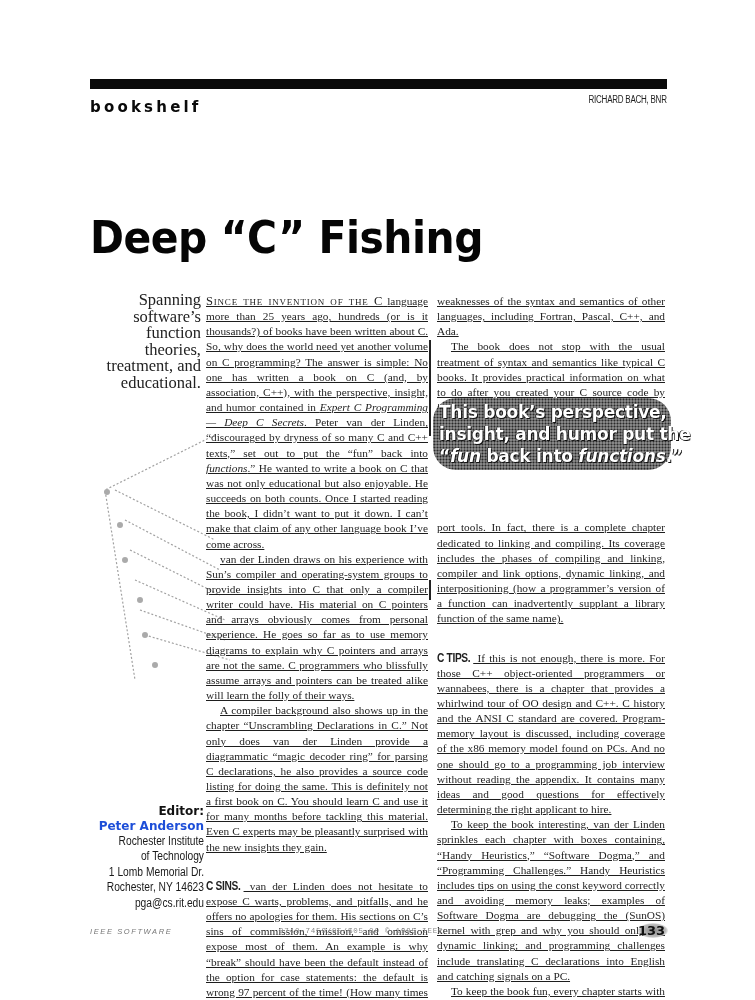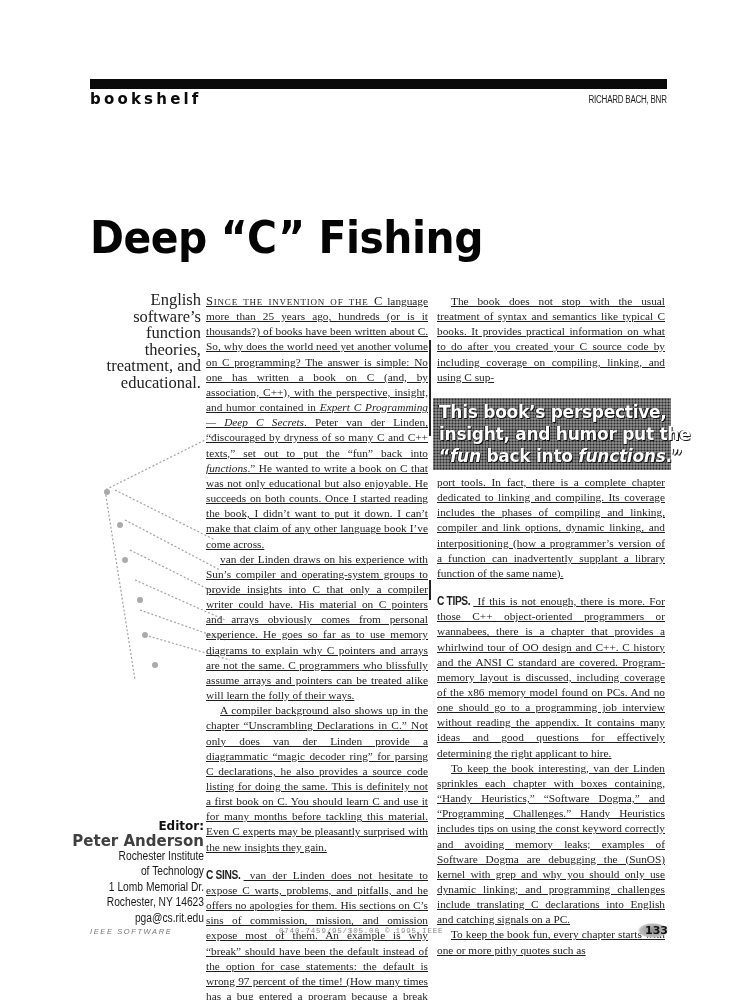--- a/index.html
+++ b/index.html
@@ -1,71 +1,71 @@
 <!DOCTYPE html>
 <html><head>
 <meta charset="utf-8">
 <style>
   * { box-sizing: border-box; margin: 0; padding: 0; }
   html, body { width: 755px; height: 1000px; background: #ffffff; overflow: hidden; }
   body { position: relative; font-family: "Liberation Serif", "DejaVu Serif", serif; color: #1a1a1a; }
 
   .top-rule { position: absolute; left: 90px; top: 79px; width: 577px; height: 10px; background: #0a0a0a; }
-  .section-label { position: absolute; left: 90px; top: 90px; font-family: "DejaVu Sans", sans-serif; font-weight: bold; font-size: 15px; letter-spacing: 3.2px; color: #0a0a0a; }
+  .section-label { position: absolute; left: 90px; top: 98px; font-family: "DejaVu Sans", sans-serif; font-weight: bold; font-size: 15px; letter-spacing: 3.2px; color: #0a0a0a; }
   .byline { position: absolute; right: 88px; top: 94px; font-family: "Liberation Sans", sans-serif; font-size: 10px; letter-spacing: -0.3px; transform: scaleX(0.8); transform-origin: right center; color: #222; }
 
   .title { position: absolute; left: 90px; top: 212px; font-family: "DejaVu Sans", sans-serif; font-weight: bold; font-size: 44px; letter-spacing: -0.5px; color: #050505; transform: scaleX(0.93); transform-origin: left center; white-space: nowrap; }
 
   .deck { position: absolute; left: 100px; top: 292px; width: 101px; text-align: right; font-family: "Liberation Serif", serif; font-size: 16.5px; line-height: 16.6px; color: #222; }
 
   .col { position: absolute; font-size: 11.3px; line-height: 15.15px; text-align: justify; color: #1e1e1e; font-family: "Liberation Serif", serif; }
   .col1 { left: 206px; top: 294px; width: 222px; }
   .col2 { left: 437px; top: 294px; width: 228px; }
   .col p { text-indent: 0; margin-bottom: 0; hyphens: auto; text-decoration: underline; }
   .col p.indent { text-indent: 14px; }
-  .col p.gap { margin-top: 13px; }
+  .col p.gap { margin-top: 24px; }
   .lead-caps { font-variant: small-caps; letter-spacing: 0.8px; font-size: 12.5px; }
   .run-in { font-family: "Liberation Sans", sans-serif; font-weight: bold; font-size: 12px; letter-spacing: -0.4px; transform: scaleX(0.85); display: inline-block; transform-origin: left; margin-right: -3px; }
   em { font-style: italic; }
 
   .pull-quote { position: absolute; left: 433px; top: 398px; width: 238px; height: 72px;
     background-color: #6e6e6e;
     background-image: radial-gradient(#2a2a2a 0.8px, transparent 1.1px), radial-gradient(#a8a8a8 0.8px, transparent 1.1px);
     background-size: 3px 3px, 3px 3px; background-position: 0 0, 1.5px 1.5px;
-    padding: 3px 6px; }
+    padding: 3px 6px; border-radius: 23px; }
   .pull-quote .pq-line { display: block; font-family: "DejaVu Sans", sans-serif; font-weight: bold; font-size: 18.5px; line-height: 22px; color: #ffffff; white-space: nowrap; letter-spacing: -0.3px;
     text-shadow: 1px 1px 0 #111, -1px 0 0 #222; transform: scaleX(0.92); transform-origin: left center; }
   .pull-quote .pq-line em { font-style: italic; }
 
   .col2-rule { position: absolute; left: 429px; width: 2px; background: #222; }
 
-  .editor-block { position: absolute; right: 551px; top: 803px; text-align: right; width: 140px; margin-top: 15px; }
+  .editor-block { position: absolute; right: 551px; top: 803px; text-align: right; width: 140px; }
   .editor-label { font-family: "DejaVu Sans", sans-serif; font-weight: bold; font-size: 12px; color: #111; line-height: 16px; }
-  .editor-name { font-family: "DejaVu Sans", sans-serif; font-weight: bold; font-size: 15px; color: #404040; line-height: 15px; }
+  .editor-name { font-family: "DejaVu Sans", sans-serif; font-weight: bold; font-size: 12px; color: #1d4ed8; line-height: 15px; }
   .editor-line { font-family: "Liberation Sans", sans-serif; font-size: 12.5px; line-height: 15.4px; color: #1a1a1a; transform: scaleX(0.82); transform-origin: right center; white-space: nowrap; }
 
   .footer-left { position: absolute; left: 90px; top: 927px; font-family: "Liberation Sans", sans-serif; font-size: 7.5px; letter-spacing: 1.6px; color: #777; font-style: italic; }
   .footer-center { position: absolute; left: 279px; top: 927px; font-family: "Liberation Mono", monospace; font-size: 7.5px; letter-spacing: 0.8px; color: #888; text-align: center; }
   .page-badge { position: absolute; left: 638px; top: 923px; width: 30px; height: 15px; border-radius: 50%;
     background: radial-gradient(ellipse at center, #8a8a8a 0%, #bdbdbd 60%, rgba(255,255,255,0) 75%);
-    font-family: "DejaVu Sans", sans-serif; font-weight: bold; font-size: 11px; line-height: 15px; text-align: right; color: #111; }
+    font-family: "DejaVu Sans", sans-serif; font-weight: bold; font-size: 13px; line-height: 15px; text-align: left; color: #111; }
 
   .scan-art { position: absolute; left: 95px; top: 430px; width: 140px; height: 260px; pointer-events: none; opacity: 0.55; }
 </style>
 </head>
 <body>
 
 <div class="top-rule"></div>
 <div class="section-label">bookshelf</div>
 <div class="byline">RICHARD BACH, BNR</div>
 
 <h1 class="title">Deep “C” Fishing</h1>
 
 <div class="deck">
-  <div>English</div>
+  <div>Spanning</div>
   <div>software’s</div>
   <div>function</div>
   <div>theories,</div>
   <div>treatment, and</div>
   <div>educational.</div>
 </div>
 
 <svg class="scan-art" viewBox="0 0 140 260">
   <g fill="none" stroke="#555" stroke-width="1.2" stroke-dasharray="2 2">
     <path d="M120 5 L10 60 L40 250"></path>
@@ -90,20 +90,21 @@
   <p><span class="lead-caps">Since the invention of the C</span> <span>language more than 25 years ago, hundreds (or is it thousands?) of books have been written about C. So, why does the world need yet another volume on C programming? The answer is simple: No one has written a book on C (and, by association, C++), with the perspective, insight, and humor contained in </span><em>Expert C Programming — Deep C Secrets</em><span>. Peter van der Linden, “discouraged by dryness of so many C and C++ texts,” set out to put the “fun” back into </span><em>functions</em><span>.” He wanted to write a book on C that was not only educational but also enjoyable. He succeeds on both counts. Once I started reading the book, I didn’t want to put it down. I can’t make that claim of any other language book I’ve come across.</span></p>
   <p class="indent">van der Linden draws on his experience with Sun’s compiler and operating-system groups to provide insights into C that only a compiler writer could have. His material on C pointers and arrays obviously comes from personal experience. He goes so far as to use memory diagrams to explain why C pointers and arrays are not the same. C programmers who blissfully assume arrays and pointers can be treated alike will learn the folly of their ways.</p>
   <p class="indent">A compiler background also shows up in the chapter “Unscrambling Declarations in C.” Not only does van der Linden provide a diagrammatic “magic decoder ring” for parsing C declarations, he also provides a source code listing for doing the same. This is definitely not a first book on C. You should learn C and use it for many months before tackling this material. Even C experts may be pleasantly surprised with the new insights they gain.</p>
   <p class="gap"><span class="run-in">C SINS.</span><span> van der Linden does not hesitate to expose C warts, problems, and pitfalls, and he offers no apologies for them. His sections on C’s sins of commission, mission, and omission expose most of them. An example is why “break” should have been the default instead of the option for case statements: the default is wrong 97 percent of the time! (How many times has a bug entered a program because a break was omitted?) His analysis of C sins is based not just on C, but also on strengths and</span></p>
 </div>
 
 <div class="col2-rule" style="top:340px;height:96px;"></div>
 <div class="col2-rule" style="top:580px;height:20px;"></div>
 
 <div class="col col2">
+  <p>weaknesses of the syntax and semantics of other languages, including Fortran, Pascal, C++, and Ada.</p>
   <p class="indent" style="padding-bottom:0;">The book does not stop with the usual treatment of syntax and semantics like typical C books. It provides practical information on what to do after you created your C source code by including coverage on compiling, linking, and using C sup-</p>
     <div style="height: 90px;"></div>
     <p>port tools. In fact, there is a complete chapter dedicated to linking and compiling. Its coverage includes the phases of compiling and linking, compiler and link options, dynamic linking, and interpositioning (how a programmer’s version of a function can inadvertently supplant a library function of the same name).</p>
   <p class="gap"><span class="run-in">C TIPS.</span><span> If this is not enough, there is more. For those C++ object-oriented programmers or wannabees, there is a chapter that provides a whirlwind tour of OO design and C++. C history and the ANSI C standard are covered. Program-memory layout is discussed, including coverage of the x86 memory model found on PCs. And no one should go to a programming job interview without reading the appendix. It contains many ideas and good questions for effectively determining the right applicant to hire.</span></p>
   <p class="indent">To keep the book interesting, van der Linden sprinkles each chapter with boxes containing, “Handy Heuristics,” “Software Dogma,” and “Programming Challenges.” Handy Heuristics includes tips on using the const keyword correctly and avoiding memory leaks; examples of Software Dogma are debugging the (SunOS) kernel with grep and why you should only use dynamic linking; and programming challenges include translating C declarations into English and catching signals on a PC.</p>
   <p class="indent">To keep the book fun, every chapter starts with one or more pithy quotes such as</p>
 </div>
 
 <div class="pull-quote">
   <span class="pq-line">This book’s perspective,</span>

